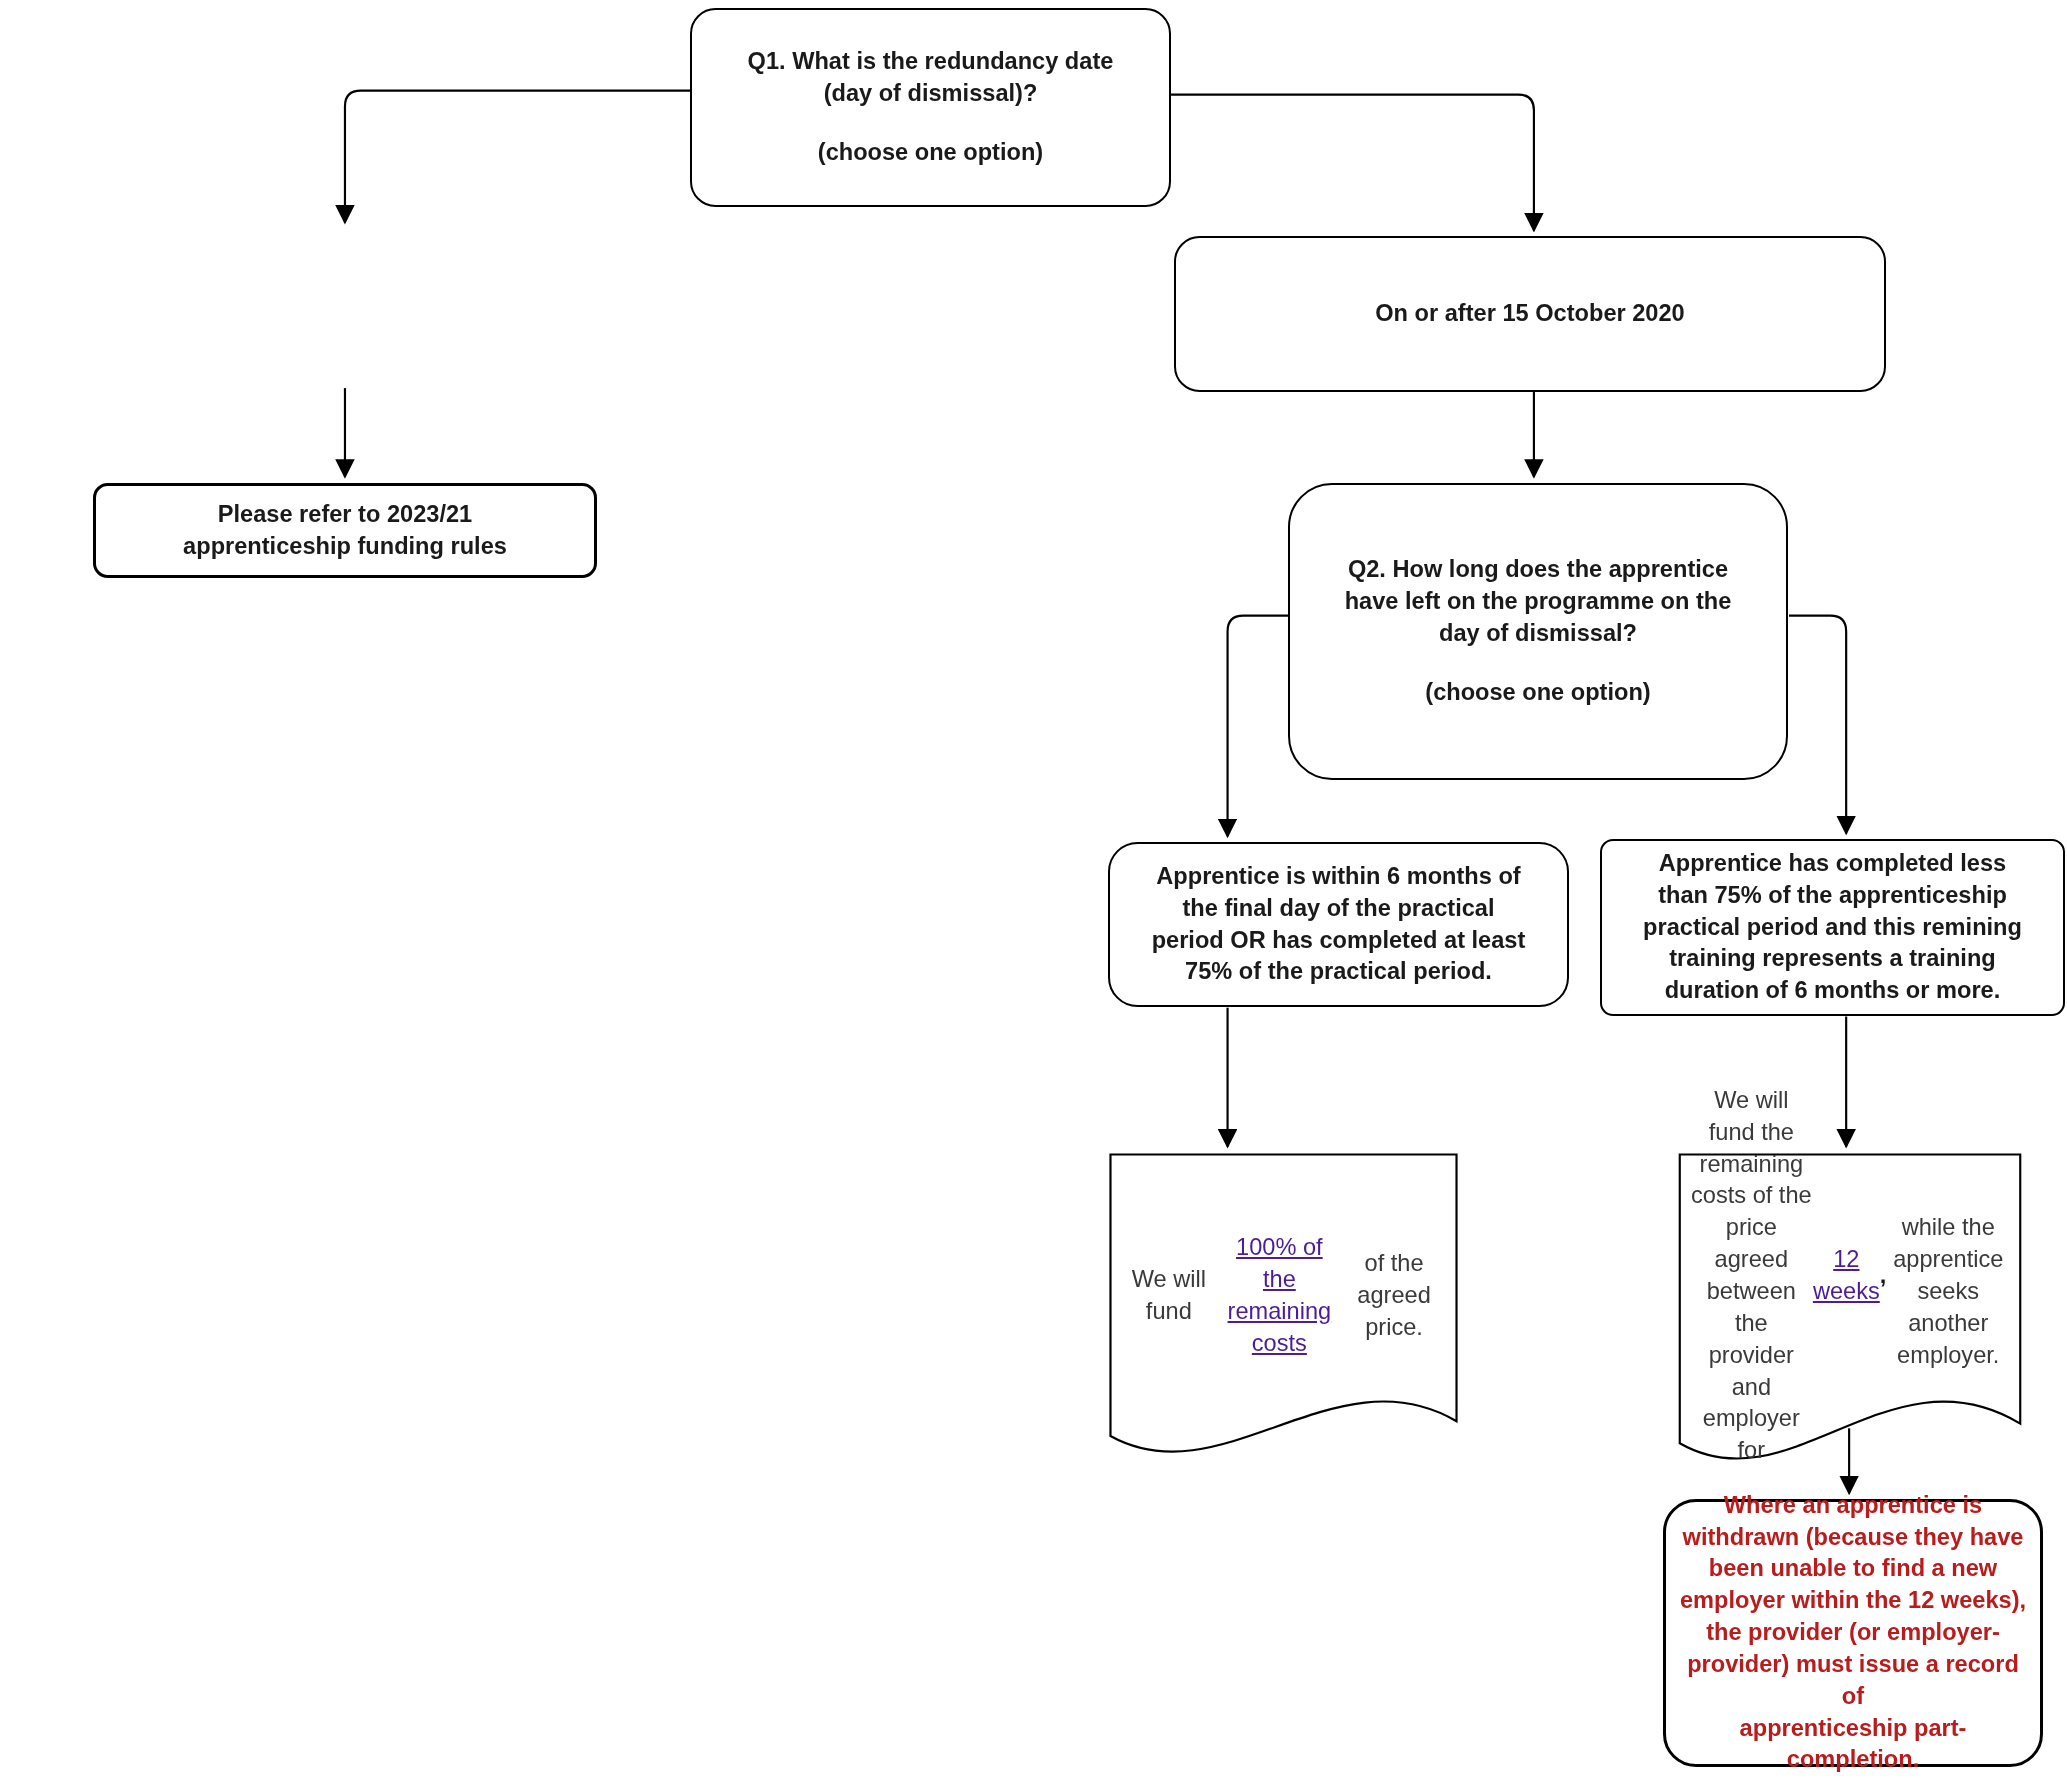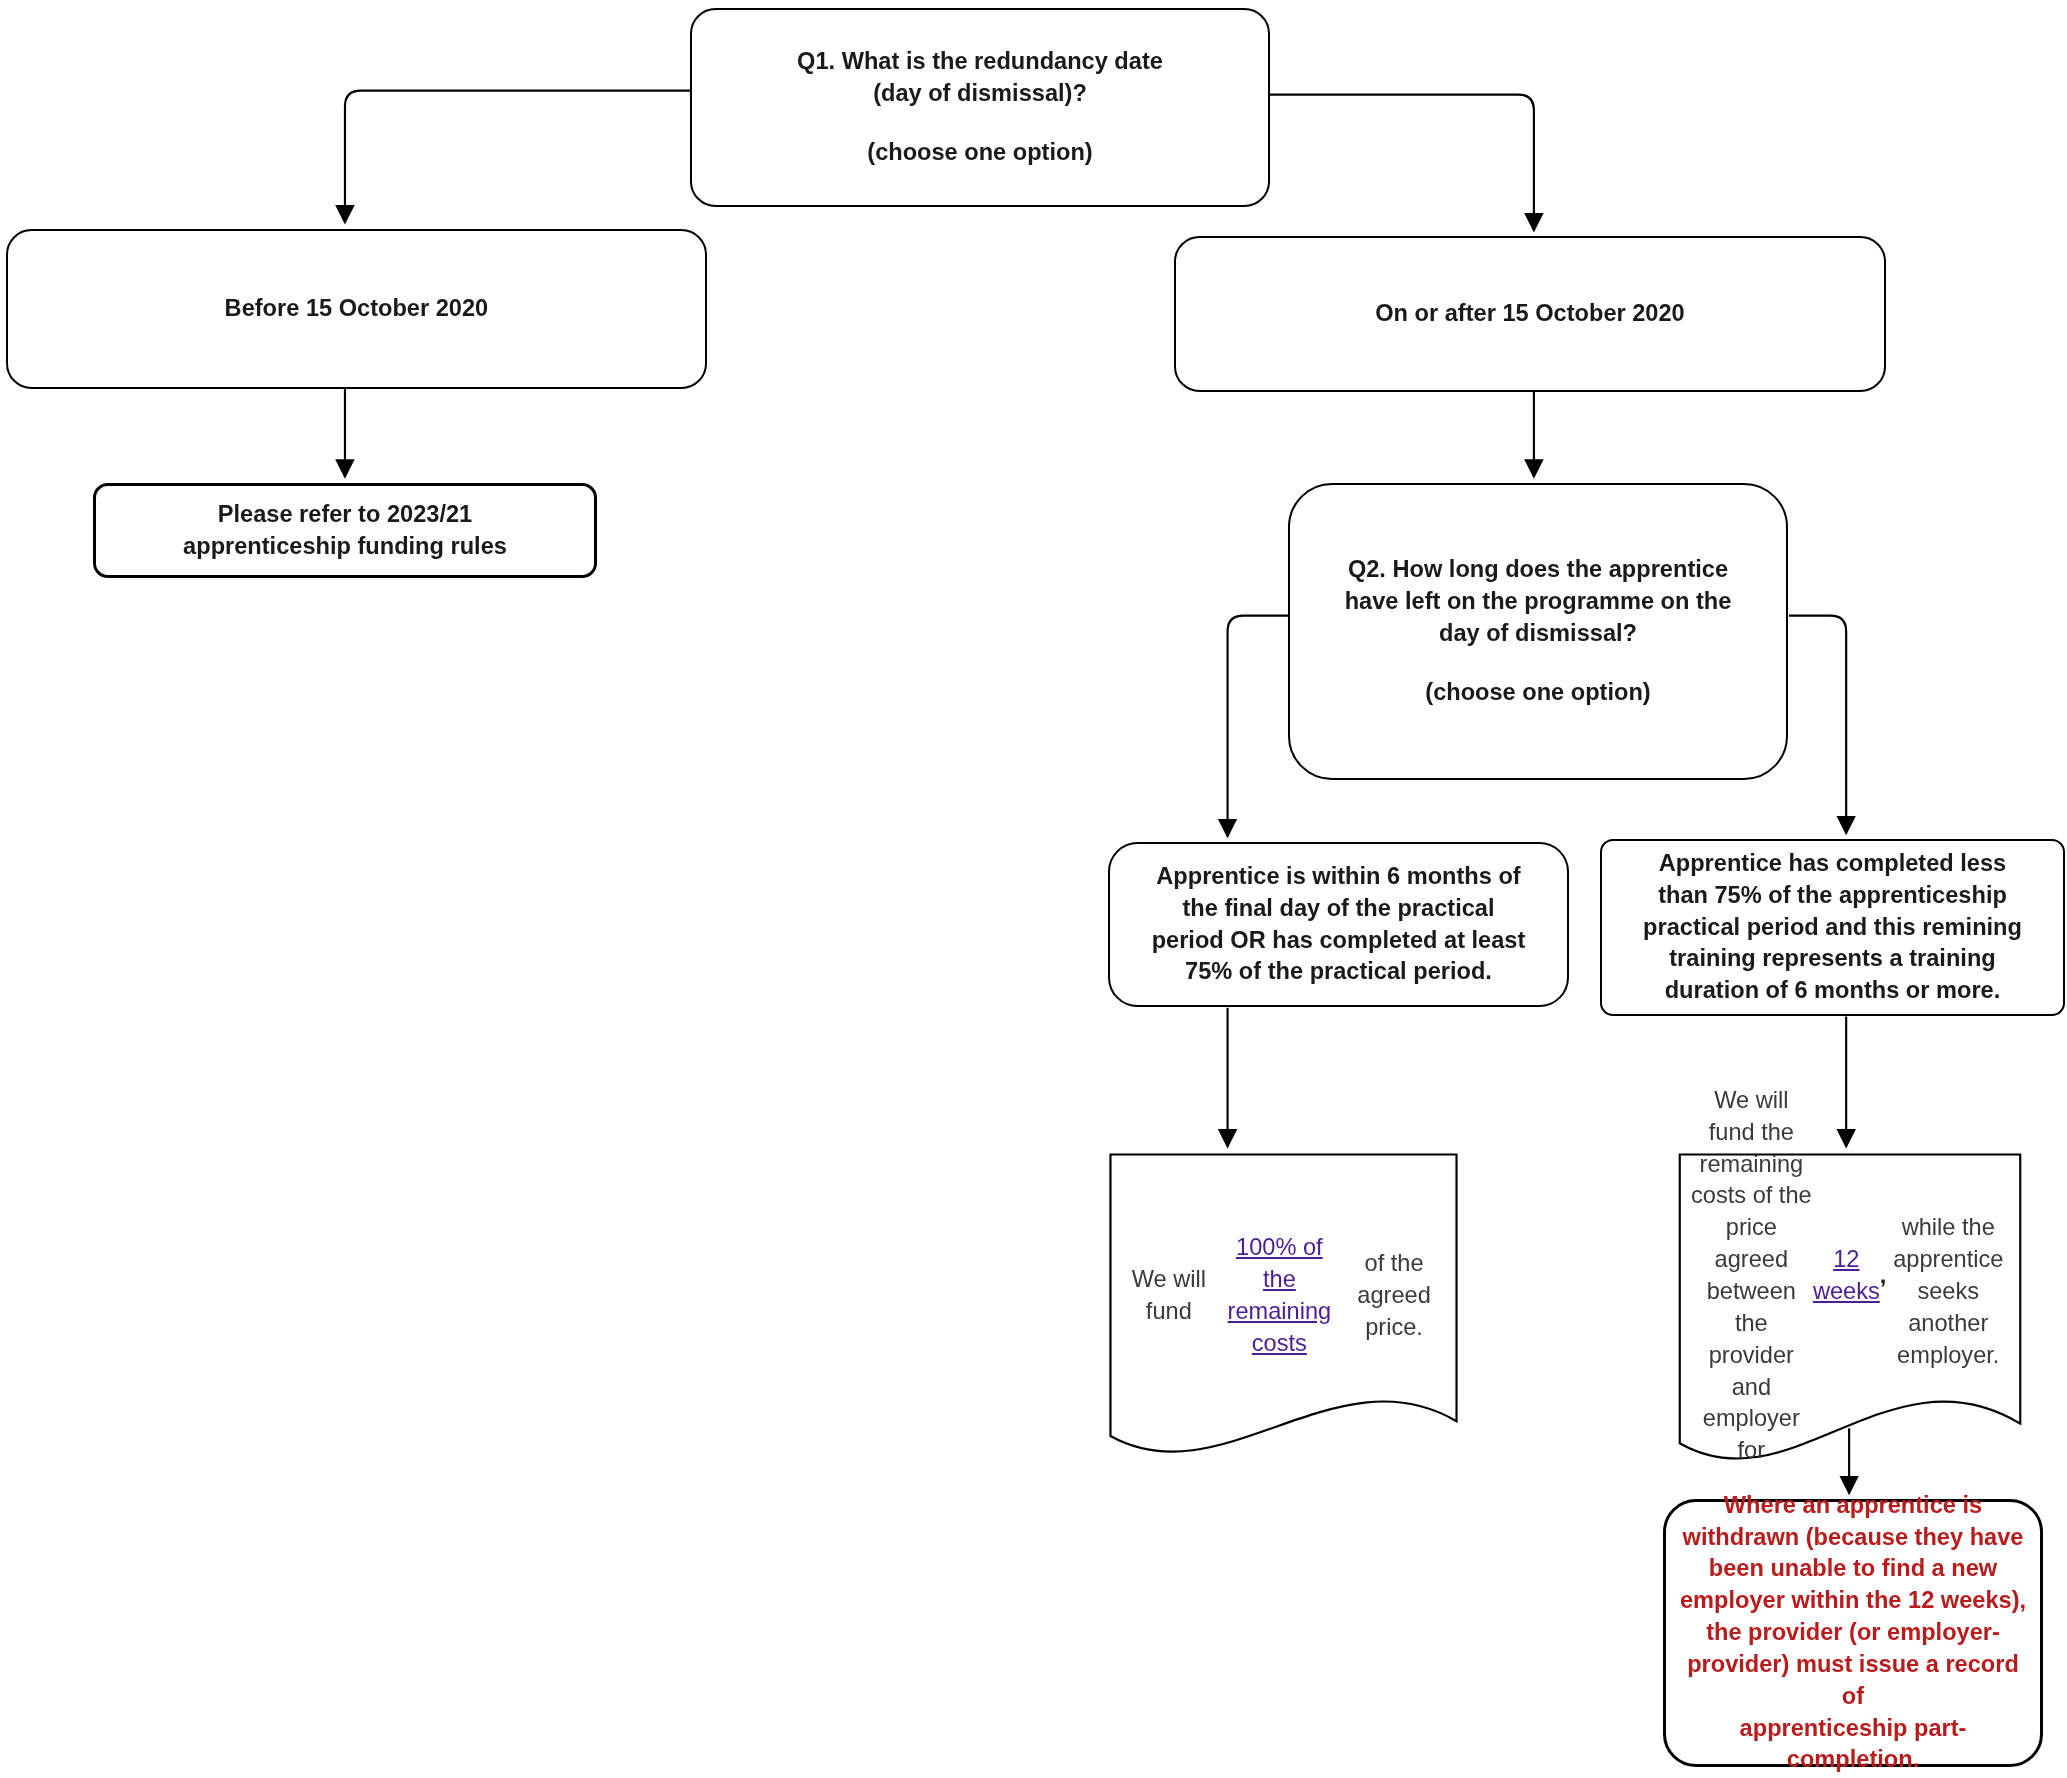--- a/index.html
+++ b/index.html
@@ -34,21 +34,21 @@
     font-size: 23.6px;
     line-height: 1.35;
     font-weight: bold;
     color: #1a1a1a;
     white-space: pre-line;
     padding: 5.9px 9.9px;
   }
 
   .node .instruction { margin-top: 27.6px; }
 
-  #q1       { left: 690px;  top: 7.9px;    width: 580px; height: 199px; border-radius: 25.6px; }
+  #q1       { left: 690px;  top: 7.9px;    width: 481px; height: 199px; border-radius: 25.6px; }
   #before   { left: 5.9px;    top: 229px;  width: 701px; height: 160px; border-radius: 25.6px; }
   #refer    { left: 93px;   top: 483px;  width: 504px; height: 95px;  border-radius: 14.8px; border-width: 3px; }
   #onafter  { left: 1174px; top: 236px;  width: 712px; height: 156px; border-radius: 25.6px; }
   #q2       { left: 1288px; top: 483px;  width: 500px; height: 297px; border-radius: 44px; }
   #within6  { left: 1064px; top: 842px;  width: 461px; height: 165px; border-radius: 29.6px; margin-left: 44px; }
   #less75   { left: 1600px; top: 839px;  width: 465px; height: 177px; border-radius: 13px; }
   #withdrawn{ left: 1663px; top: 1499px; width: 380px; height: 268px; border-radius: 33px; border-width: 3px; }
 
   .doc { position: absolute; padding-left: 32px; }
   #fund100 { left: 1109px; top: 1153px; width: 349px; height: 286px; }
@@ -108,23 +108,20 @@
       <path d="M 1877 1450 L 1877 1516" marker-end="url(#arrow)"></path>
     </g>
   </svg>
 
   <div class="node" id="q1">
     <div>Q1. What is the redundancy date
 (day of dismissal)?</div>
     <div class="instruction">(choose one option)</div>
   </div>
 
-  <div class="node" id="before">
-    <div>Before 15 October 2020</div>
-  </div>
 
   <div class="node" id="refer">
     <div>Please refer to 2023/21
 apprenticeship funding rules</div>
   </div>
 
   <div class="node" id="onafter">
     <div>On or after 15 October 2020</div>
   </div>
 

